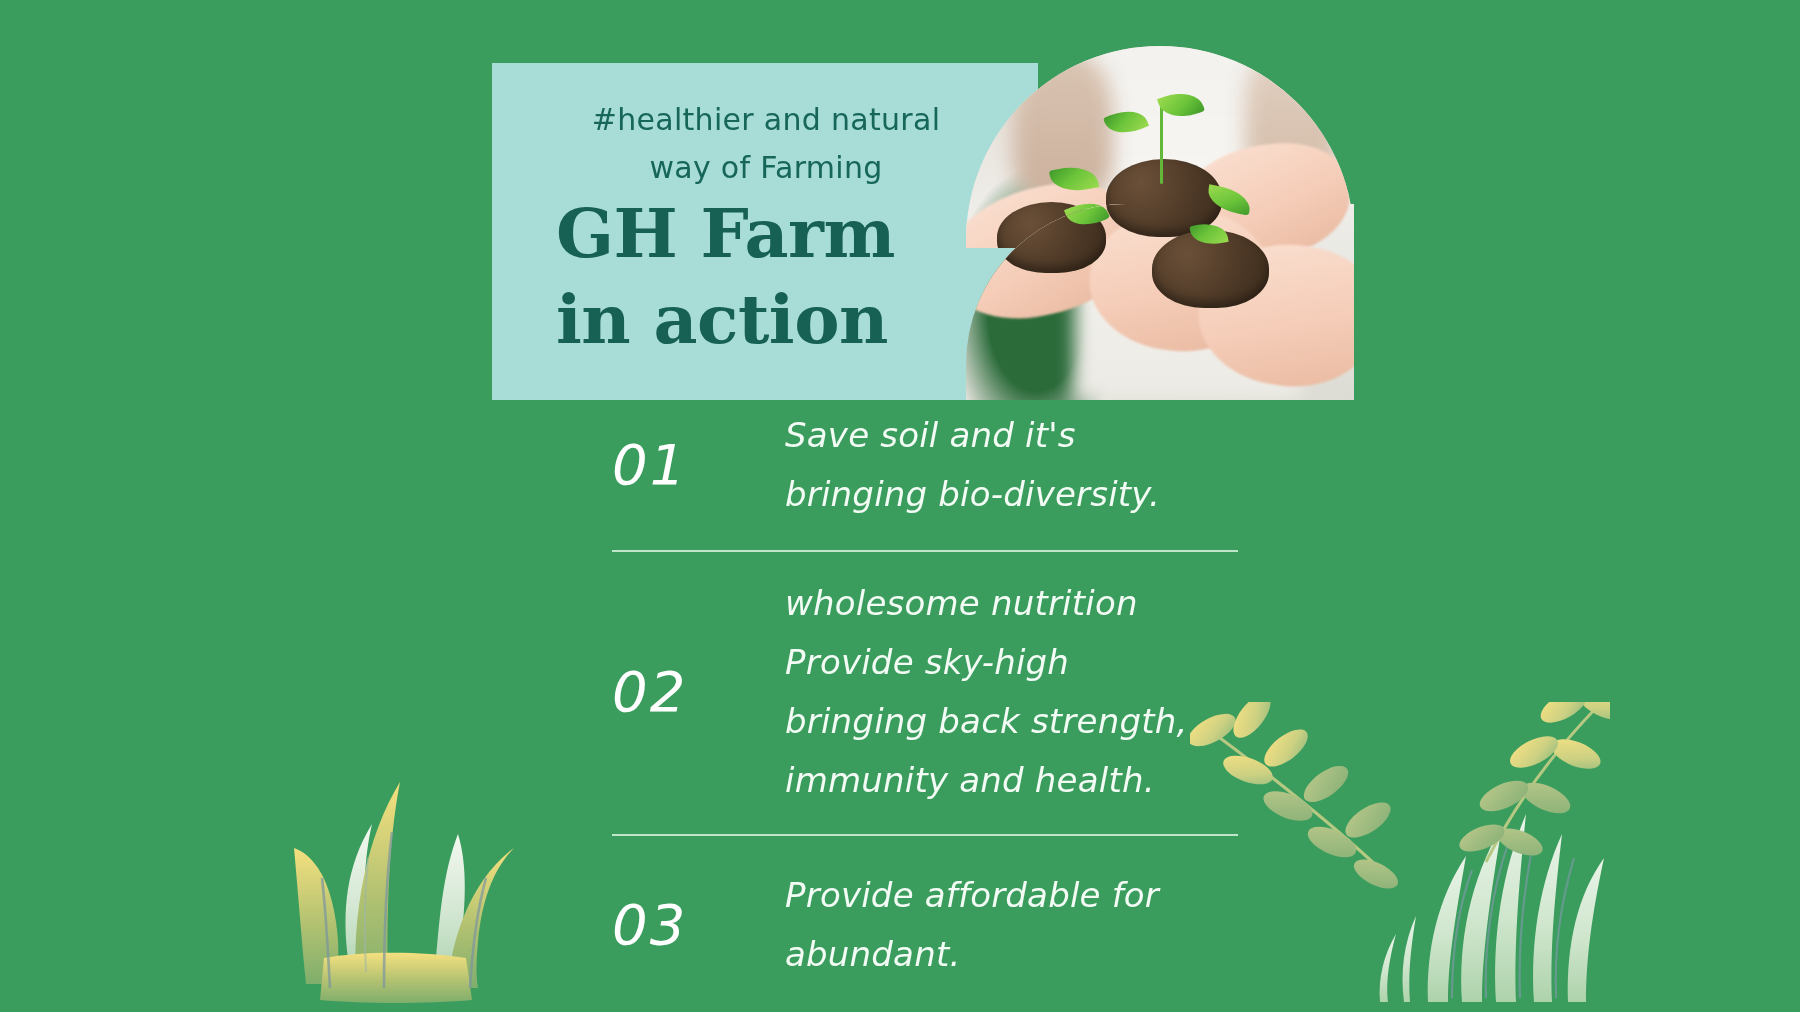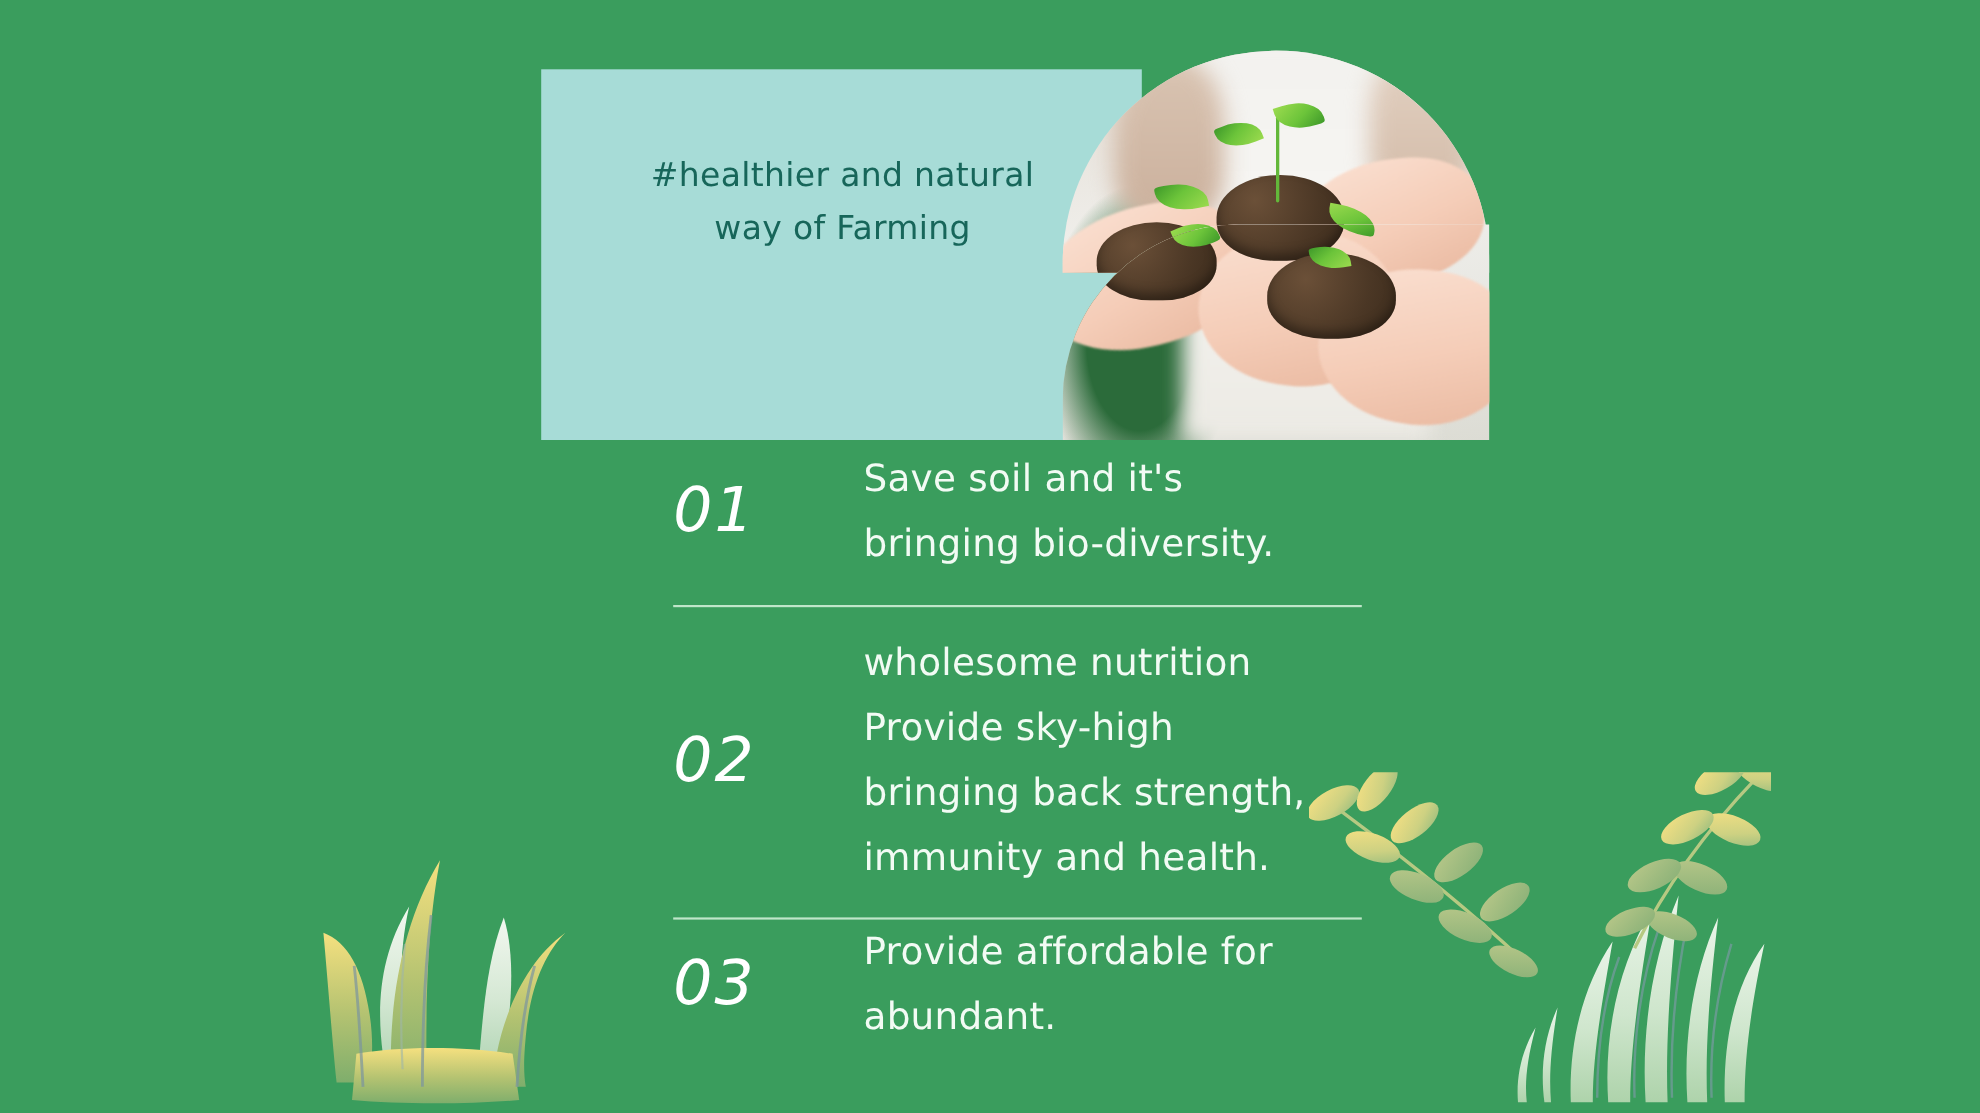--- a/index.html
+++ b/index.html
@@ -30,21 +30,20 @@
     left: 556px;
     top: 96px;
     width: 420px;
     color: #17665a;
     font-family: "DejaVu Sans", sans-serif;
     font-size: 30px;
     line-height: 48px;
     font-weight: 400;
     letter-spacing: 0.3px;
     text-align: center;
-    margin-top: 40px;
   }
   .big-title {
     position: absolute;
     left: 556px;
     top: 190px;
     width: 430px;
     color: #176054;
     font-family: "DejaVu Serif", serif;
     font-size: 68px;
     line-height: 86px;
@@ -173,24 +172,25 @@
     font-style: italic;
   }
   .txt {
     flex: 1 1 auto;
     color: #f2fbf4;
     font-size: 34px;
     line-height: 59px;
     font-weight: 400;
     font-family: "DejaVu Sans", sans-serif;
     letter-spacing: 0.2px;
+    font-style: italic;
   }
   .row.r1 { padding-bottom: 26px; }
   .row.r2 { padding-top: 22px; padding-bottom: 24px; }
-  .row.r3 { }
+  .row.r3 { padding-top: 30px; }
   .divider {
     height: 2px;
     background: #bfe6c9;
     margin-left: 0;
     width: 626px;
   }
 
   
   .plant-left {
     position: absolute;
@@ -213,20 +213,24 @@
 
 <div class="slide">
 
   <div class="mint-card"></div>
 
   <div class="tagline">
     <div>#healthier and natural</div>
     <div>way of Farming</div>
   </div>
 
+  <div class="big-title">
+    <span>GH Farm</span>
+    <span class="line2">in action</span>
+  </div>
 
   <div class="photo-wrap">
     <div class="arch-top">
       <div class="photo-img">
         <div class="ph-bg"></div>
         <div class="ph-torso"></div>
         <div class="ph-shoulder"></div>
         <div class="ph-shoulder2"></div>
         <div class="hand h3"></div>
         <div class="hand h1"></div>

